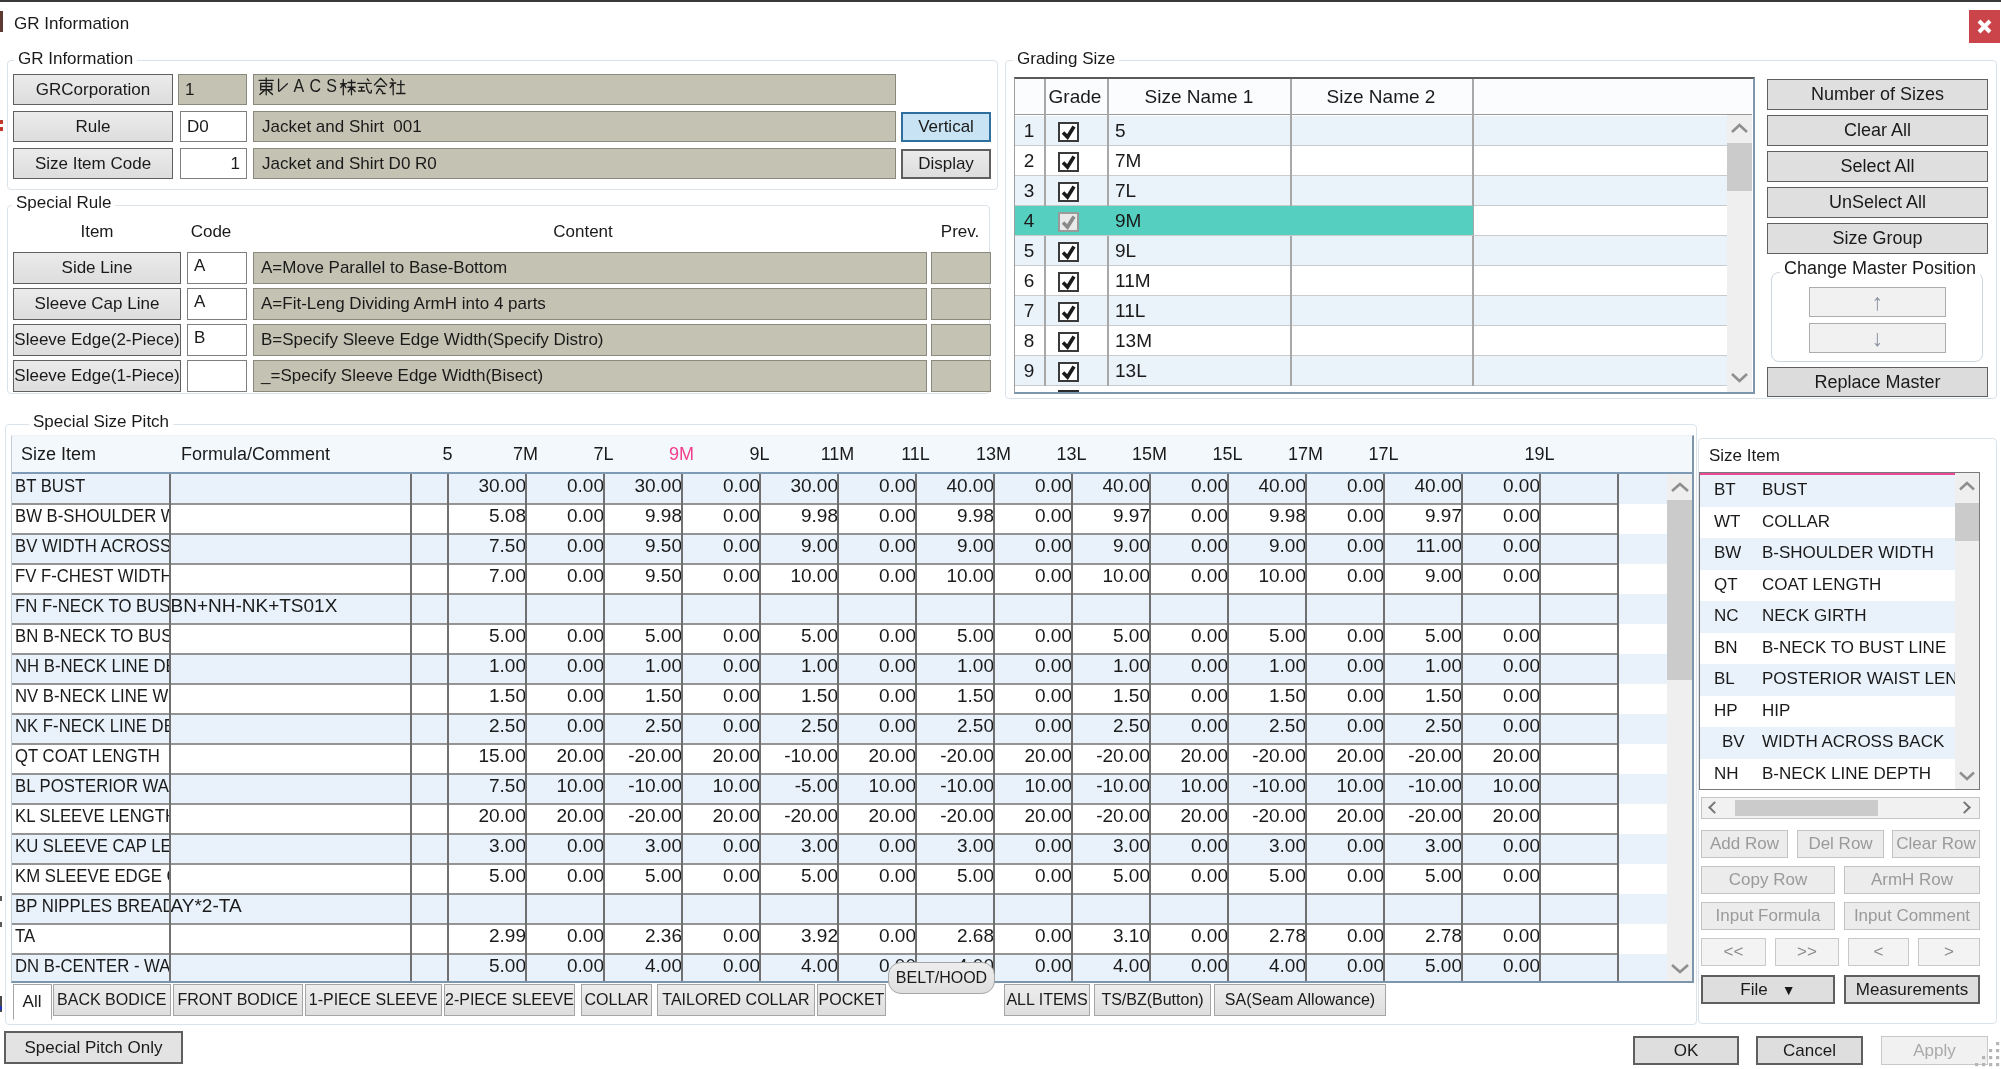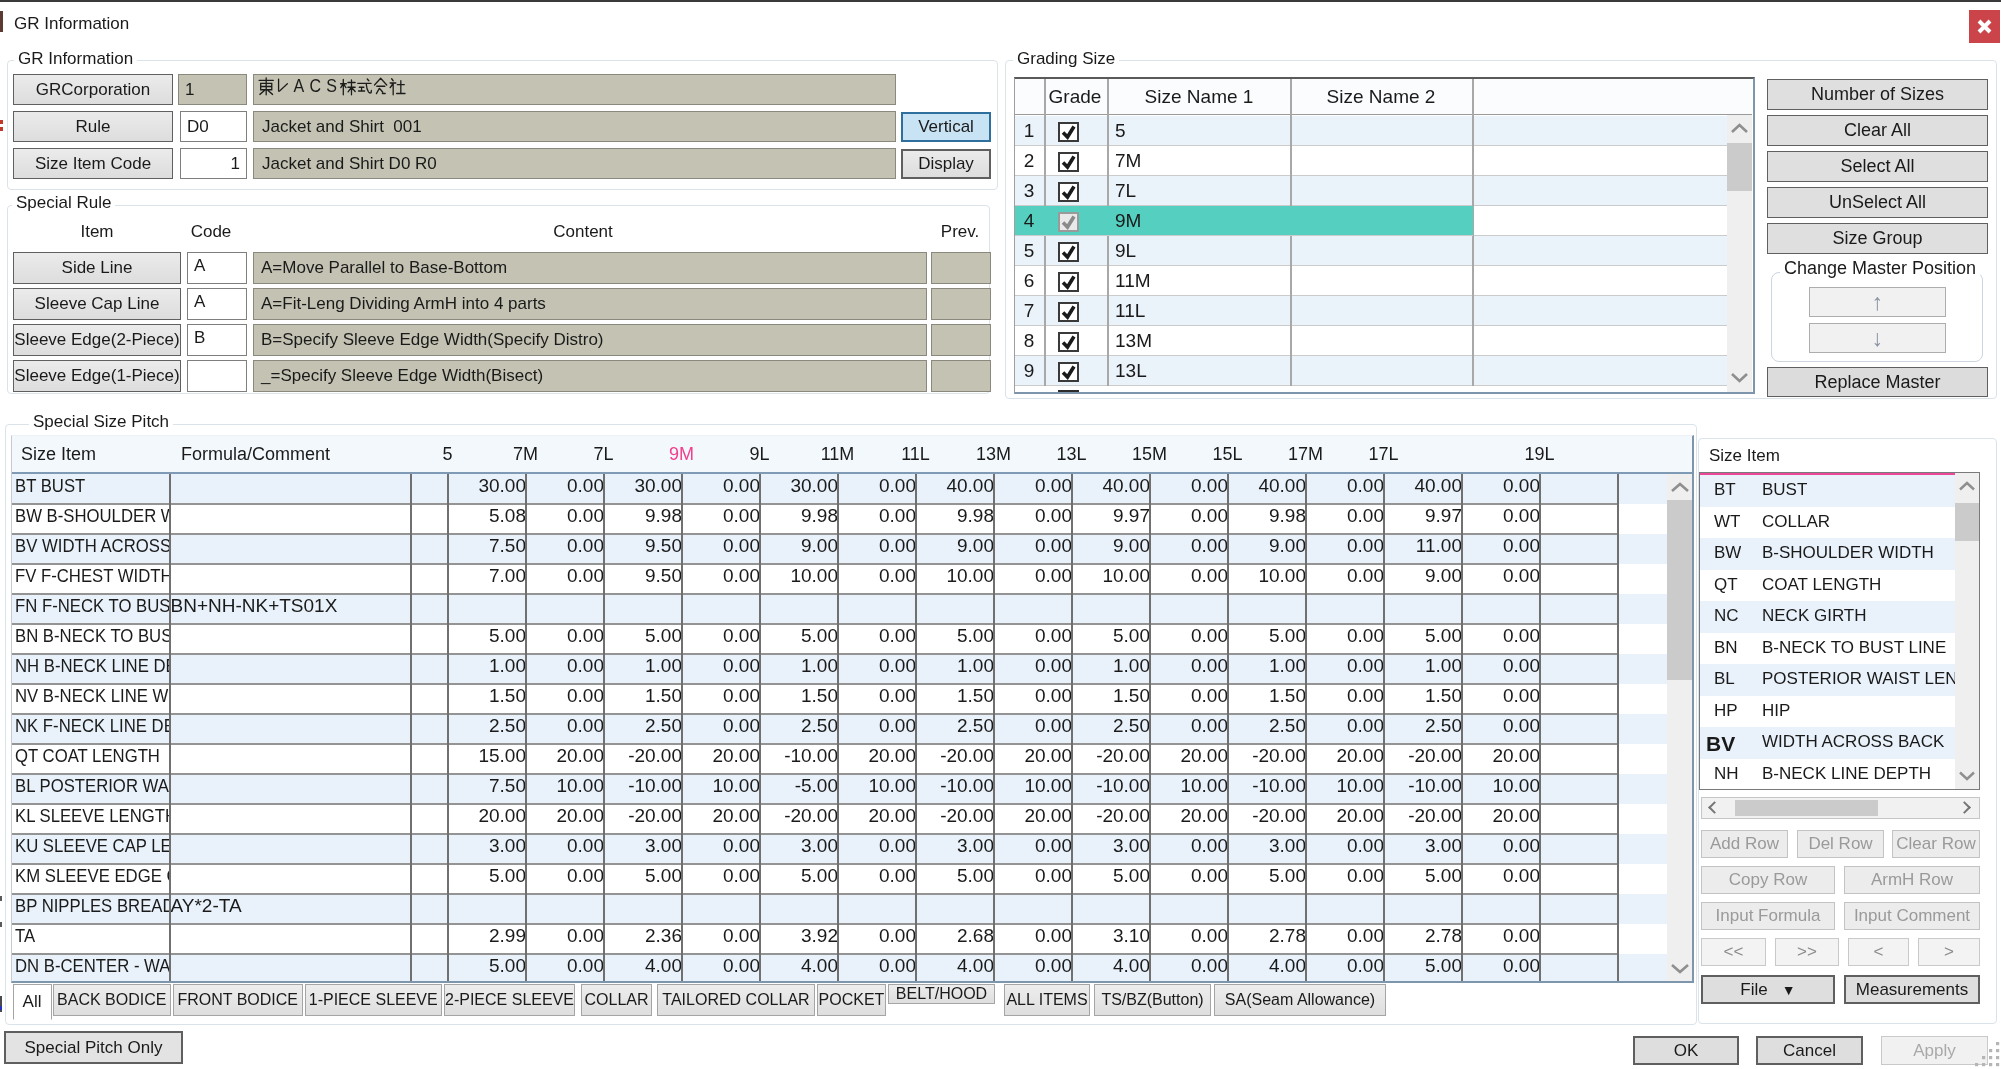--- a/index.html
+++ b/index.html
@@ -501,21 +501,21 @@
     </div>
 </div>
 <div class="tab" style="left:12.5px;top:984px;width:39px;height:36px;background:#fff;border-bottom:1px solid #fff;z-index:2;font-size:17px;">All</div>
 <div class="tab" style="left:52.5px;top:984px;width:118.5px;height:32px;">BACK BODICE</div>
 <div class="tab" style="left:172.5px;top:984px;width:130.5px;height:32px;">FRONT BODICE</div>
 <div class="tab" style="left:304.5px;top:984px;width:137.5px;height:32px;">1-PIECE SLEEVE</div>
 <div class="tab" style="left:444px;top:984px;width:131px;height:32px;">2-PIECE SLEEVE</div>
 <div class="tab" style="left:581px;top:984px;width:71px;height:32px;">COLLAR</div>
 <div class="tab" style="left:657px;top:984px;width:158px;height:32px;">TAILORED COLLAR</div>
 <div class="tab" style="left:817px;top:984px;width:69px;height:32px;">POCKET</div>
-<div class="tab" style="left:888px;top:984px;width:107px;height:20px;">BELT/HOOD</div>
+<div class="tab" style="left:888px;top:962px;width:107px;height:32px;border-radius:13px;">BELT/HOOD</div>
 <div class="tab" style="left:1004px;top:984px;width:86px;height:32px;">ALL ITEMS</div>
 <div class="tab" style="left:1094px;top:984px;width:117px;height:32px;">TS/BZ(Button)</div>
 <div class="tab" style="left:1214px;top:984px;width:172px;height:32px;">SA(Seam Allowance)</div>
 <div class="btn" style="left:4px;top:1031px;width:179px;height:33px;border-width:2px;border-color:#5f5f5f;background:#e3e3e3;">Special Pitch Only</div>
 <div class="grp" style="left:1698px;top:438px;width:299px;height:586px;"></div>
 <div class="glabel" style="left:1705px;top:446px;background:transparent;">Size Item</div>
 <div class="ab" style="left:1699px;top:472px;width:281px;height:318px;border:1px solid #7a7a7a;background:#ec4899;overflow:hidden;">
 <div class="ab" style="left:0;top:2.0px;width:255px;height:32px;background:#e9f2fb;"></div>
 <div class="cell" style="left:14px;top:7.0px;font-size:17px;">BT</div>
 <div class="cell" style="left:62px;top:7.0px;width:193px;font-size:17px;">BUST</div>
@@ -534,21 +534,21 @@
 <div class="ab" style="left:0;top:159.5px;width:255px;height:32px;background:#ffffff;"></div>
 <div class="cell" style="left:14px;top:164.5px;font-size:17px;">BN</div>
 <div class="cell" style="left:62px;top:164.5px;width:193px;font-size:17px;">B-NECK TO BUST LINE</div>
 <div class="ab" style="left:0;top:191.0px;width:255px;height:32px;background:#e9f2fb;"></div>
 <div class="cell" style="left:14px;top:196.0px;font-size:17px;">BL</div>
 <div class="cell" style="left:62px;top:196.0px;width:193px;font-size:17px;">POSTERIOR WAIST LENGTH</div>
 <div class="ab" style="left:0;top:222.5px;width:255px;height:32px;background:#ffffff;"></div>
 <div class="cell" style="left:14px;top:227.5px;font-size:17px;">HP</div>
 <div class="cell" style="left:62px;top:227.5px;width:193px;font-size:17px;">HIP</div>
 <div class="ab" style="left:0;top:254.0px;width:255px;height:32px;background:#e9f2fb;"></div>
-<div class="cell" style="left:6px;top:259.0px;font-size:21px;font-weight:bold;">BV</div>
+<div class="cell" style="left:22px;top:259.0px;font-size:17px;">BV</div>
 <div class="cell" style="left:62px;top:259.0px;width:193px;font-size:17px;">WIDTH ACROSS BACK</div>
 <div class="ab" style="left:0;top:285.5px;width:255px;height:32px;background:#ffffff;"></div>
 <div class="cell" style="left:14px;top:290.5px;font-size:17px;">NH</div>
 <div class="cell" style="left:62px;top:290.5px;width:193px;font-size:17px;">B-NECK LINE DEPTH</div>
 <div class="ab" style="left:255px;top:0;width:24px;height:316px;background:#efefef;">
       <svg class="ab" style="left:3px;top:8px;" width="18" height="11">
         <path d="M2 8.5 L9 2 L16 8.5" stroke="#8f8f8f" stroke-width="2.4" fill="none"></path>
       </svg>
       <div class="thumb" style="left:0;top:30px;width:24px;height:38px;"></div>
       <svg class="ab" style="left:3px;top:297px;" width="18" height="11">

